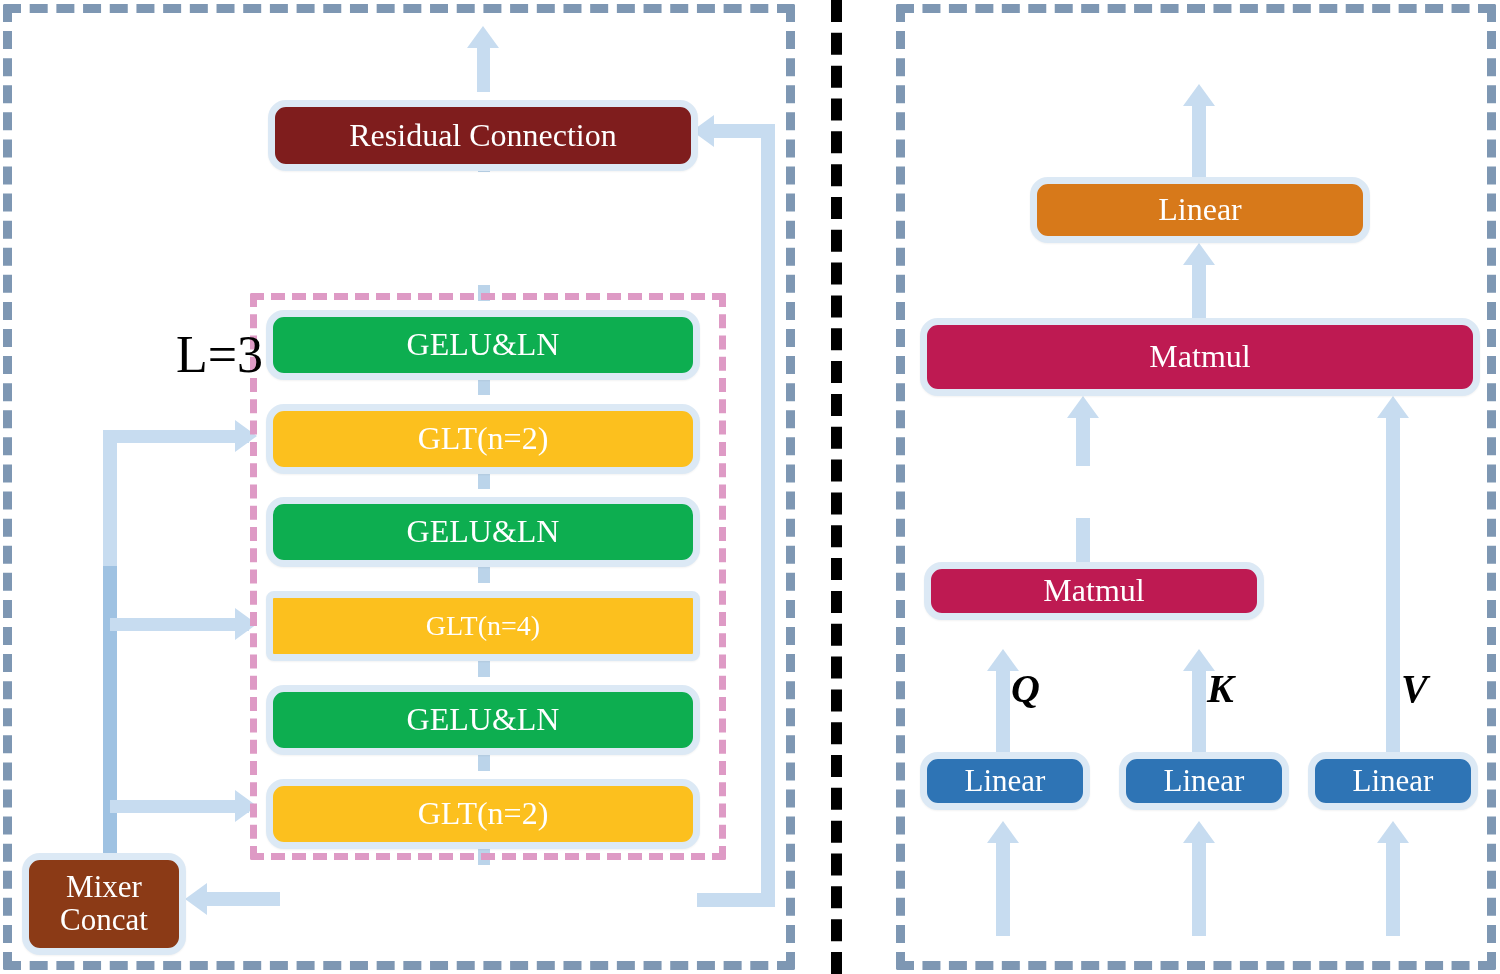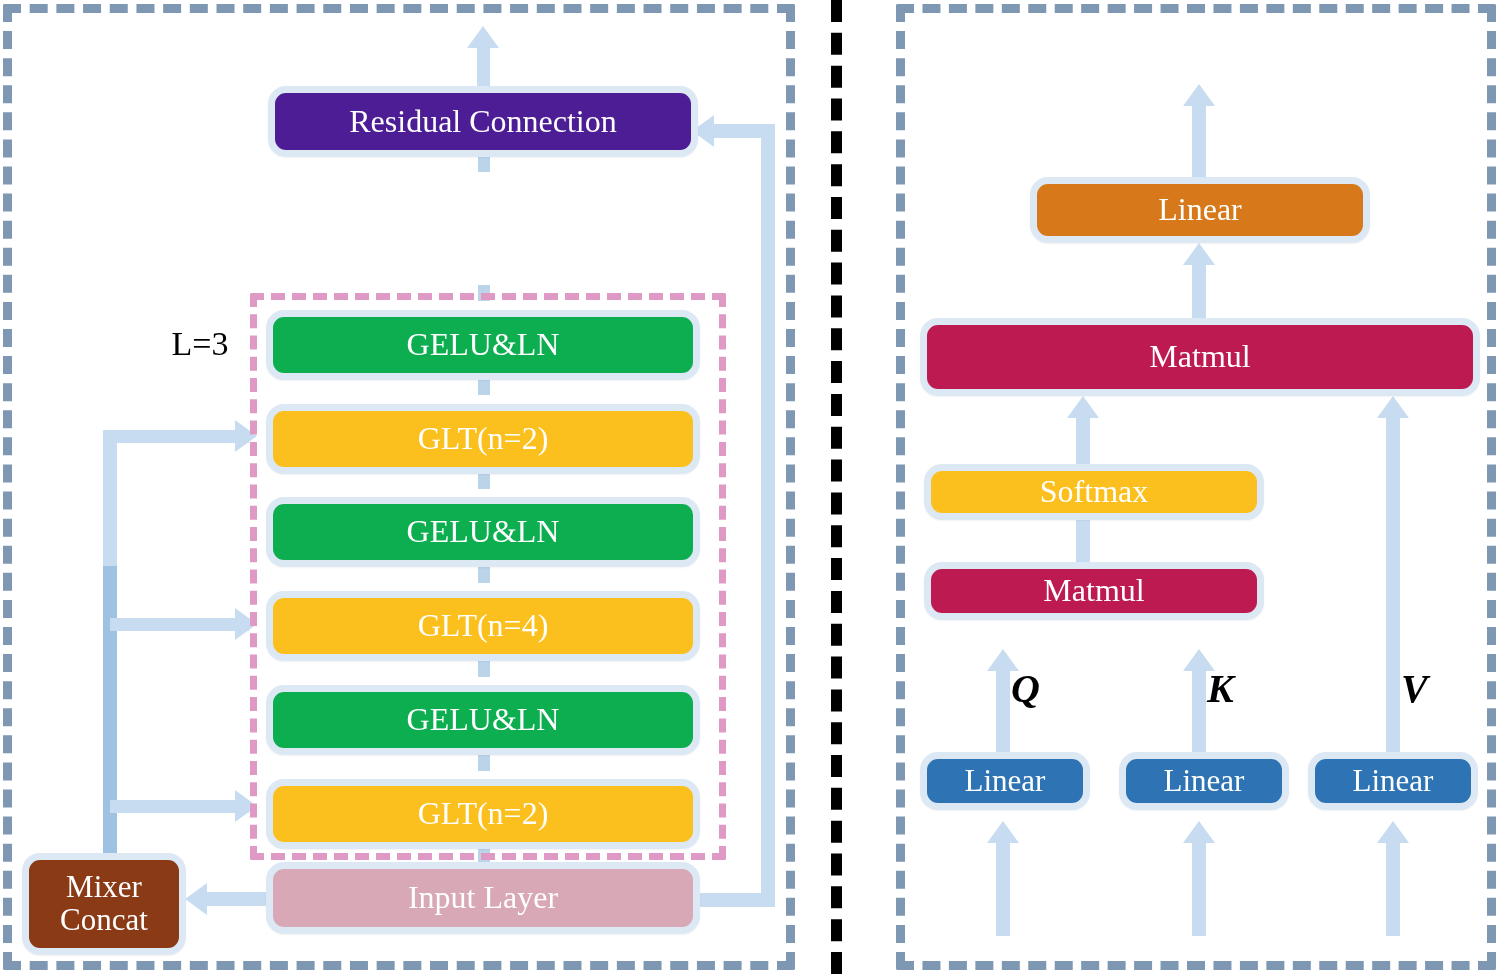--- a/index.html
+++ b/index.html
@@ -38,22 +38,22 @@
   .arrow-left{position:absolute;width:0;height:0;
             border-top:16px solid transparent;border-bottom:16px solid transparent;
             border-right:22px solid #C7DCF0;}
   .arrow-right{position:absolute;width:0;height:0;
             border-top:16px solid transparent;border-bottom:16px solid transparent;
             border-left:22px solid #C7DCF0;}
   .tick{position:absolute;background:#BBD4EA;width:12px;height:16px;}
 
   .qkv{position:absolute;font-style:italic;font-weight:bold;color:#000;
        font-size:40px;font-family:"Liberation Serif","DejaVu Serif",serif;}
-  #l3-label{position:absolute;left:160px;top:325px;width:80px;
-            font-size:34px;color:#000;text-align:center;}
+  #l3-label{position:absolute;left:176px;top:325px;width:80px;
+            font-size:52px;color:#000;text-align:center;}
 </style>
 </head>
 <body>
 
 <div class="stage">
 
   <div class="panel" id="panel-left"></div>
 
   <div class="seg" style="left:697px;top:893px;width:78px;height:14px;"></div>
   <div class="seg" style="left:761px;top:124px;width:14px;height:783px;"></div>
@@ -83,52 +83,49 @@
 
   <div class="seg" style="left:110px;top:800px;width:139px;height:13px;"></div>
   <div class="arrow-right" style="left:235px;top:790px;"></div>
 
   <div class="seg" style="left:205px;top:892px;width:75px;height:14px;"></div>
   <div class="arrow-left" style="left:185px;top:883px;"></div>
 
   <div id="loop-box"></div>
   <div id="l3-label">L=3</div>
 
-  <div class="node" style="left:268px;top:86px;width:430px;height:71px;background:#4c1d95;font-size:32px;">
+  <div class="node" style="left:268px;top:100px;width:430px;height:71px;background:#7f1d1d;font-size:32px;">
     <span class="lbl">Residual Connection</span>
   </div>
 
 
   <div class="node" style="left:266px;top:310px;width:434px;height:70px;background:#0DAE50;font-size:32px;">
     <span class="lbl">GELU&amp;LN</span>
   </div>
 
   <div class="node" style="left:266px;top:404px;width:434px;height:70px;background:#FCC01E;font-size:32px;">
     <span class="lbl">GLT(n=2)</span>
   </div>
 
   <div class="node" style="left:266px;top:497px;width:434px;height:70px;background:#0DAE50;font-size:32px;">
     <span class="lbl">GELU&amp;LN</span>
   </div>
 
-  <div class="node" style="left:266px;top:591px;width:434px;height:70px;background:#FCC01E;font-size:32px;">
+  <div class="node" style="left:266px;top:591px;width:434px;height:70px;background:#FCC01E;font-size:28px;border-radius:8px;">
     <span class="lbl">GLT(n=4)</span>
   </div>
 
   <div class="node" style="left:266px;top:685px;width:434px;height:70px;background:#0DAE50;font-size:32px;">
     <span class="lbl">GELU&amp;LN</span>
   </div>
 
   <div class="node" style="left:266px;top:779px;width:434px;height:70px;background:#FCC01E;font-size:32px;">
     <span class="lbl">GLT(n=2)</span>
   </div>
 
-  <div class="node" style="left:266px;top:862px;width:434px;height:72px;background:#D9A8B6;font-size:32px;">
-    <span class="lbl">Input Layer</span>
-  </div>
 
   <div class="node" style="left:22px;top:853px;width:164px;height:102px;background:#8B3A16;font-size:31px;flex-direction:column;">
     <span class="lbl">Mixer</span>
     <span class="lbl">Concat</span>
   </div>
 
   <div class="panel" id="panel-right"></div>
 
   <div class="seg" style="left:1192px;top:105px;width:14px;height:72px;"></div>
   <div class="arrow-up" style="left:1183px;top:84px;"></div>
@@ -164,23 +161,20 @@
   <div class="qkv" style="left:1401px;top:665px;">V</div>
 
   <div class="node" style="left:1030px;top:177px;width:340px;height:66px;background:#D7791A;font-size:32px;">
     <span class="lbl">Linear</span>
   </div>
 
   <div class="node" style="left:920px;top:318px;width:560px;height:78px;background:#BE1A52;font-size:32px;">
     <span class="lbl">Matmul</span>
   </div>
 
-  <div class="node" style="left:924px;top:464px;width:340px;height:56px;background:#FCC01E;font-size:32px;">
-    <span class="lbl">Softmax</span>
-  </div>
 
   <div class="node" style="left:924px;top:562px;width:340px;height:58px;background:#BE1A52;font-size:32px;">
     <span class="lbl">Matmul</span>
   </div>
 
   <div class="node" style="left:920px;top:752px;width:170px;height:58px;background:#2E74B5;font-size:31px;">
     <span class="lbl">Linear</span>
   </div>
 
   <div class="node" style="left:1119px;top:752px;width:170px;height:58px;background:#2E74B5;font-size:31px;">

